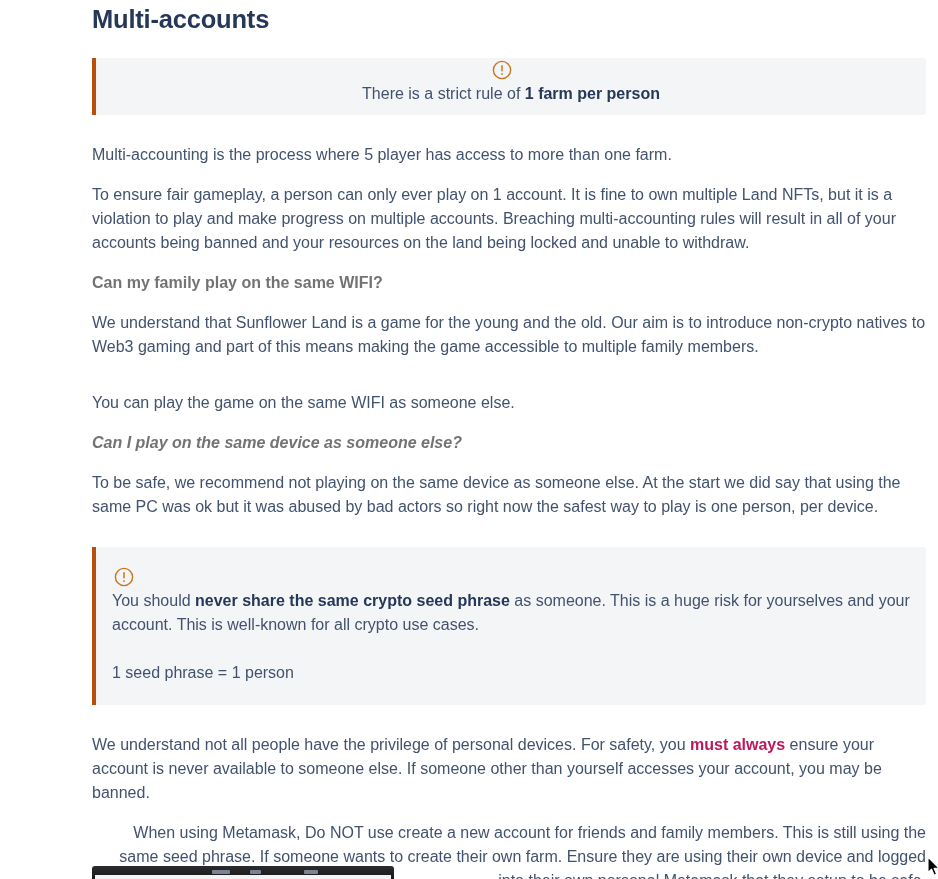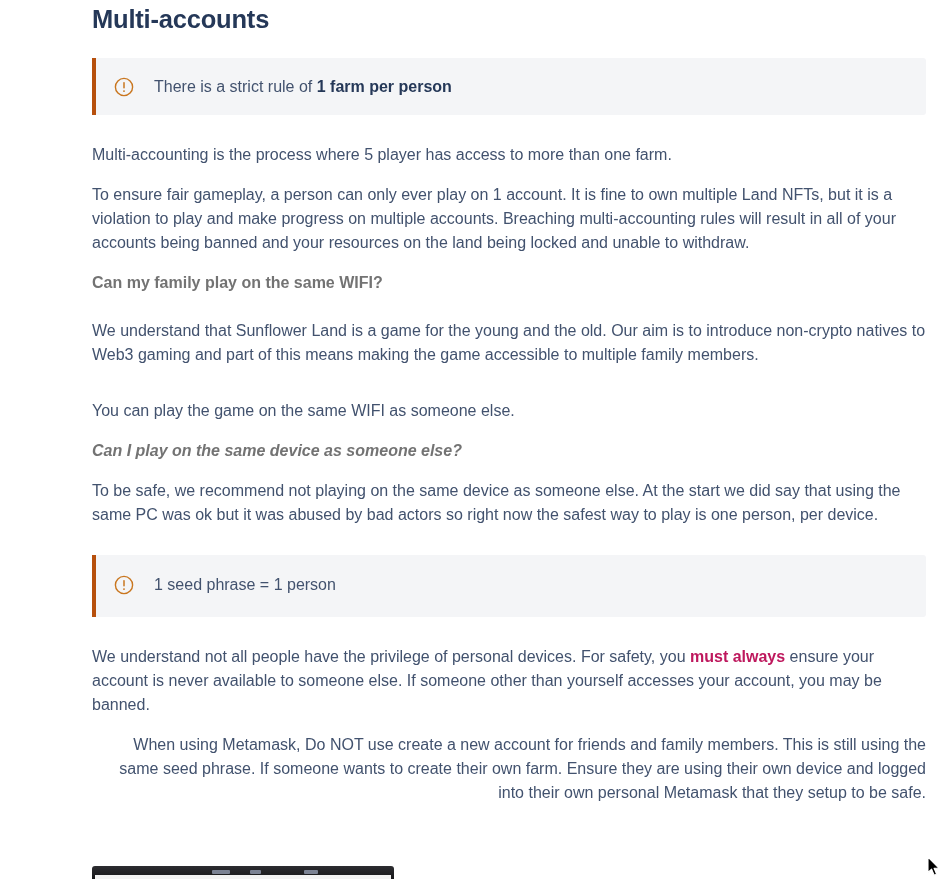--- a/index.html
+++ b/index.html
@@ -66,20 +66,21 @@
 
   
   .callout {
     background: #f4f5f7;
     border-left: 4px solid #b7500d;
     border-radius: 0 3px 3px 0;
     display: flex;
     align-items: flex-start;
     box-sizing: border-box;
     padding: 14px 16px 14px 16px;
+    flex-direction: column;
   }
   .callout .icon-wrap {
     flex: 0 0 auto;
     width: 24px;
     height: 24px;
     margin-right: 18px;
     display: flex;
     align-items: center;
     justify-content: center;
   }
@@ -157,37 +158,38 @@
         </p>
       </div>
     </div>
 
     <p class="para" style="margin-top: 28px;">Multi-accounting is the process where 5 player has access to more than one farm.</p>
 
     <p class="para" style="margin-top: 16px;">To ensure fair gameplay, a person can only ever play on 1 account. It is fine to own multiple Land NFTs, but it is a violation to play and make progress on multiple accounts. Breaching multi-accounting rules will result in all of your accounts being banned and your resources on the land being locked and unable to withdraw.</p>
 
     <h3 class="subhead" style="margin-top: 16px;">Can my family play on the same WIFI?</h3>
 
-    <p class="para" style="margin-top: 24px;">We understand that Sunflower Land is a game for the young and the old. Our aim is to introduce non-crypto natives to Web3 gaming and part of this means making the game accessible to multiple family members.</p>
+    <p class="para" style="margin-top: 16px;">We understand that Sunflower Land is a game for the young and the old. Our aim is to introduce non-crypto natives to Web3 gaming and part of this means making the game accessible to multiple family members.</p>
 
     <p class="para" style="margin-top: 32px;">You can play the game on the same WIFI as someone else.</p>
 
     <h3 class="subhead" style="margin-top: 16px; font-style: italic;">Can I play on the same device as someone else?</h3>
 
     <p class="para" style="margin-top: 16px;">To be safe, we recommend not playing on the same device as someone else. At the start we did say that using the same PC was ok but it was abused by bad actors so right now the safest way to play is one person, per device.</p>
 
     <div class="callout" style="margin-top: 28px; padding-top:18px; padding-bottom:20px;">
       <span class="icon-wrap" style="margin-top:0;">
         <svg width="20" height="20" viewBox="0 0 20 20" aria-hidden="true">
           <circle cx="10" cy="10" r="8.6" fill="none" stroke="#c9761f" stroke-width="1.4"></circle>
           <rect x="9.25" y="5.1" width="1.5" height="6.4" rx="0.7" fill="#c9761f"></rect>
           <circle cx="10" cy="14.1" r="0.95" fill="#c9761f"></circle>
         </svg>
       </span>
       <div class="callout-body">
+        <p><span>You should </span><b>never share the same crypto seed phrase</b><span> as someone. This is a huge risk for yourselves and your account. This is well-known for all crypto use cases.</span></p>
         <p>1 seed phrase = 1 person</p>
       </div>
     </div>
 
     <p class="para" style="margin-top: 28px;"><span>We understand not all people have the privilege of personal devices. For safety, you </span><b>must always</b><span> ensure your account is never available to someone else. If someone other than yourself accesses your account, you may be banned.</span></p>
 
     <p class="para" style="margin-top: 16px; text-align: right;">When using Metamask, Do NOT use create a new account for friends and family members. This is still using the same seed phrase. If someone wants to create their own farm. Ensure they are using their own device and logged into their own personal Metamask that they setup to be safe.</p>
 
   </div>
 

